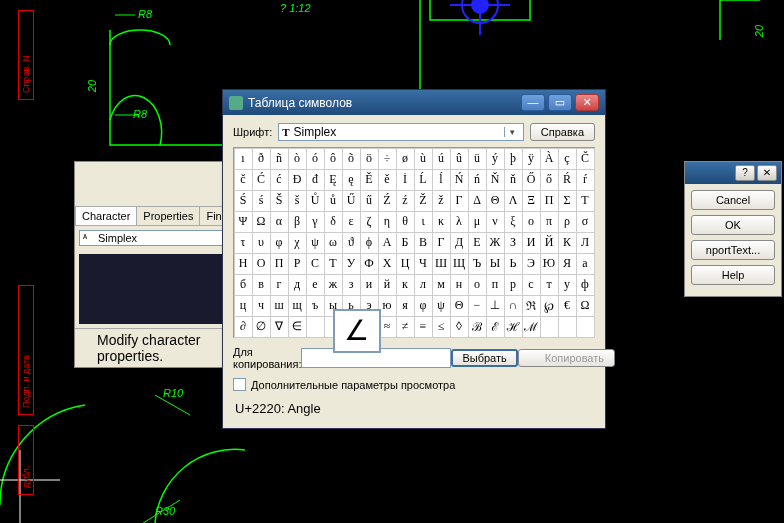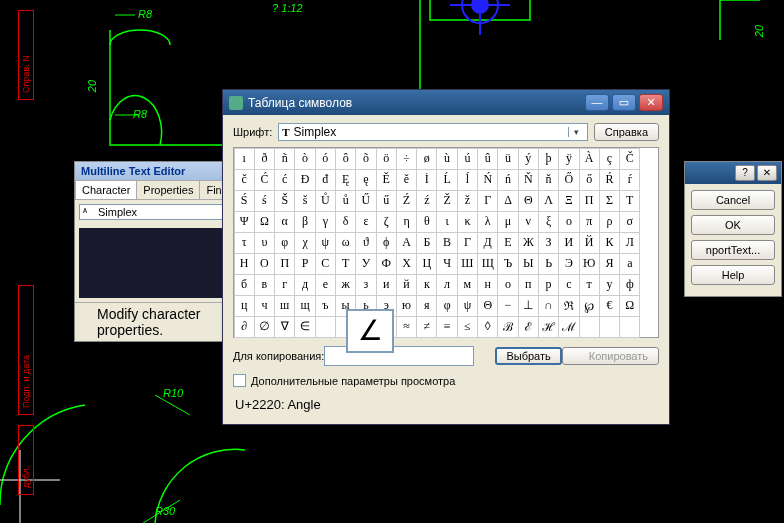--- a/index.html
+++ b/index.html
@@ -12,37 +12,37 @@
   
   
   .cad-layer { position: absolute; inset: 0; pointer-events: none; }
   
   
   .red-tab { position: absolute; left: 18px; border: 1px solid #d00; color: #d00; font-size: 9px; writing-mode: vertical-lr; transform: rotate(180deg); padding: 6px 2px; }
   
   
   .mte { position: absolute; left: 74px; top: 161px; width: 200px; background: #ece9d8; border: 1px solid #888; }
   .mte-title { background: linear-gradient(#bcd2ee,#a6c0e0); color: #00308f; font-weight: bold; font-size: 11px; padding: 3px 6px; }
-  .mte-tabs { display: flex; font-size: 11px; background: #7f1d1d; border-bottom: 1px solid #aaa; }
+  .mte-tabs { display: flex; font-size: 11px; background: #7f1d1d; border-bottom: 1px solid #aaa; margin-top: 44px; }
   .mte-tab { padding: 3px 6px; border: 1px solid #aaa; border-bottom: none; background: #ece9d8; margin-right: -1px; }
   .mte-tab.active { background: #fff; }
   .mte-fontrow { padding: 4px; display: flex; gap: 4px; align-items: center; }
   .mte-font { flex: 1; background: #fff; border: 1px solid #7f9db9; font-size: 11px; padding: 1px 3px; display: flex; align-items: center; gap: 3px; }
   .mte-icon { width: 12px; height: 11px; font-size: 9px; }
   .mte-preview { margin: 4px; background: #1a1a2e; height: 70px; }
   .mte-status { font-size: 14px; padding: 3px 22px; border-top: 1px solid #aaa; }
   
   
   .rpanel { position: absolute; right: 2px; top: 161px; width: 98px; background: #ece9d8; border: 1px solid #888; padding: 6px; }
   .rpanel-title { height: 22px; background: linear-gradient(#3a6ea5,#1e4a7a); margin: -6px -6px 6px -6px; display: flex; justify-content: flex-end; gap: 2px; align-items: center; padding: 0 4px;}
   .wbtn { width: 20px; height: 16px; background: linear-gradient(#fefefe,#d4d0c8); border: 1px solid #888; border-radius: 2px; font-size: 10px; text-align: center; line-height: 13px; }
   .rbtn { display: block; width: 100%; margin-bottom: 5px; font-size: 11px; padding: 3px 0; background: linear-gradient(#fefefe,#e8e4dc); border: 1px solid #888; border-radius: 3px; text-align: center; }
   
   
-  .cmap { position: absolute; left: 222px; top: 89px; width: 448px; background: #ece9d8; border: 1px solid #335; box-shadow: 2px 2px 4px rgba(0,0,0,.3); }
+  .cmap { position: absolute; left: 222px; top: 89px; width: 384px; background: #ece9d8; border: 1px solid #335; box-shadow: 2px 2px 4px rgba(0,0,0,.3); }
   .cmap-title { background: linear-gradient(#3a6ea5,#1e4a7a); color: #fff; font-size: 12px; padding: 4px 6px; display: flex; align-items: center; gap: 5px; }
   .cmap-title-icon { width: 14px; height: 14px; background: #5a8; border-radius: 2px; }
   .cmap-title span { flex: 1; }
   .cmap-wbtns { display: flex; gap: 3px; }
   .cmap-wbtn { width: 24px; height: 17px; background: linear-gradient(#6fa0dd,#4b7fc4); border: 1px solid #2a5a9a; border-radius: 3px; color: #fff; font-size: 11px; text-align: center; line-height: 14px; }
   .cmap-wbtn.close { background: linear-gradient(#e88,#c44); border-color: #a33; }
   
   .cmap-body { padding: 8px 10px; }
   .cmap-fontrow { display: flex; align-items: center; gap: 6px; margin-bottom: 6px; }
   .cmap-lbl { font-size: 11px; }
@@ -102,31 +102,30 @@
 
   <g stroke="#fff" stroke-width="1">
     <line x1="-10" y1="480" x2="60" y2="480"></line>
       <line x1="20" y1="450" x2="20" y2="525"></line>
   </g>
 </svg>
 
 <div class="dim-txt" style="left:138px;top:8px">R8</div>
 <div class="dim-txt" style="left:133px;top:108px">R8</div>
 <div class="dim-txt" style="left:86px;top:80px;transform:rotate(-90deg)">20</div>
-<div class="dim-txt" style="left:272px;top:2px">?  1:12</div>
+<div class="dim-txt" style="left:280px;top:2px">?  1:12</div>
 <div class="dim-txt" style="left:753px;top:25px;transform:rotate(-90deg)">20</div>
 <div class="dim-txt" style="left:163px;top:387px">R10</div>
 <div class="dim-txt" style="left:155px;top:505px">R30</div>
 
 <div class="red-tab" style="top:10px;height:90px">Справ. N</div>
 <div class="red-tab" style="top:285px;height:130px">Подп. и дата</div>
 <div class="red-tab" style="top:425px;height:70px">дубл.</div>
 
 <div class="mte">
-  <div class="mte-title">Multiline Text Editor</div>
   <div class="mte-tabs">
     <div class="mte-tab active">Character</div>
     <div class="mte-tab">Properties</div>
     <div class="mte-tab">Find</div>
   </div>
   <div class="mte-fontrow">
     <div class="mte-font">
       <span class="mte-icon">ᴬ</span>
       <span>Simplex</span>
     </div>

